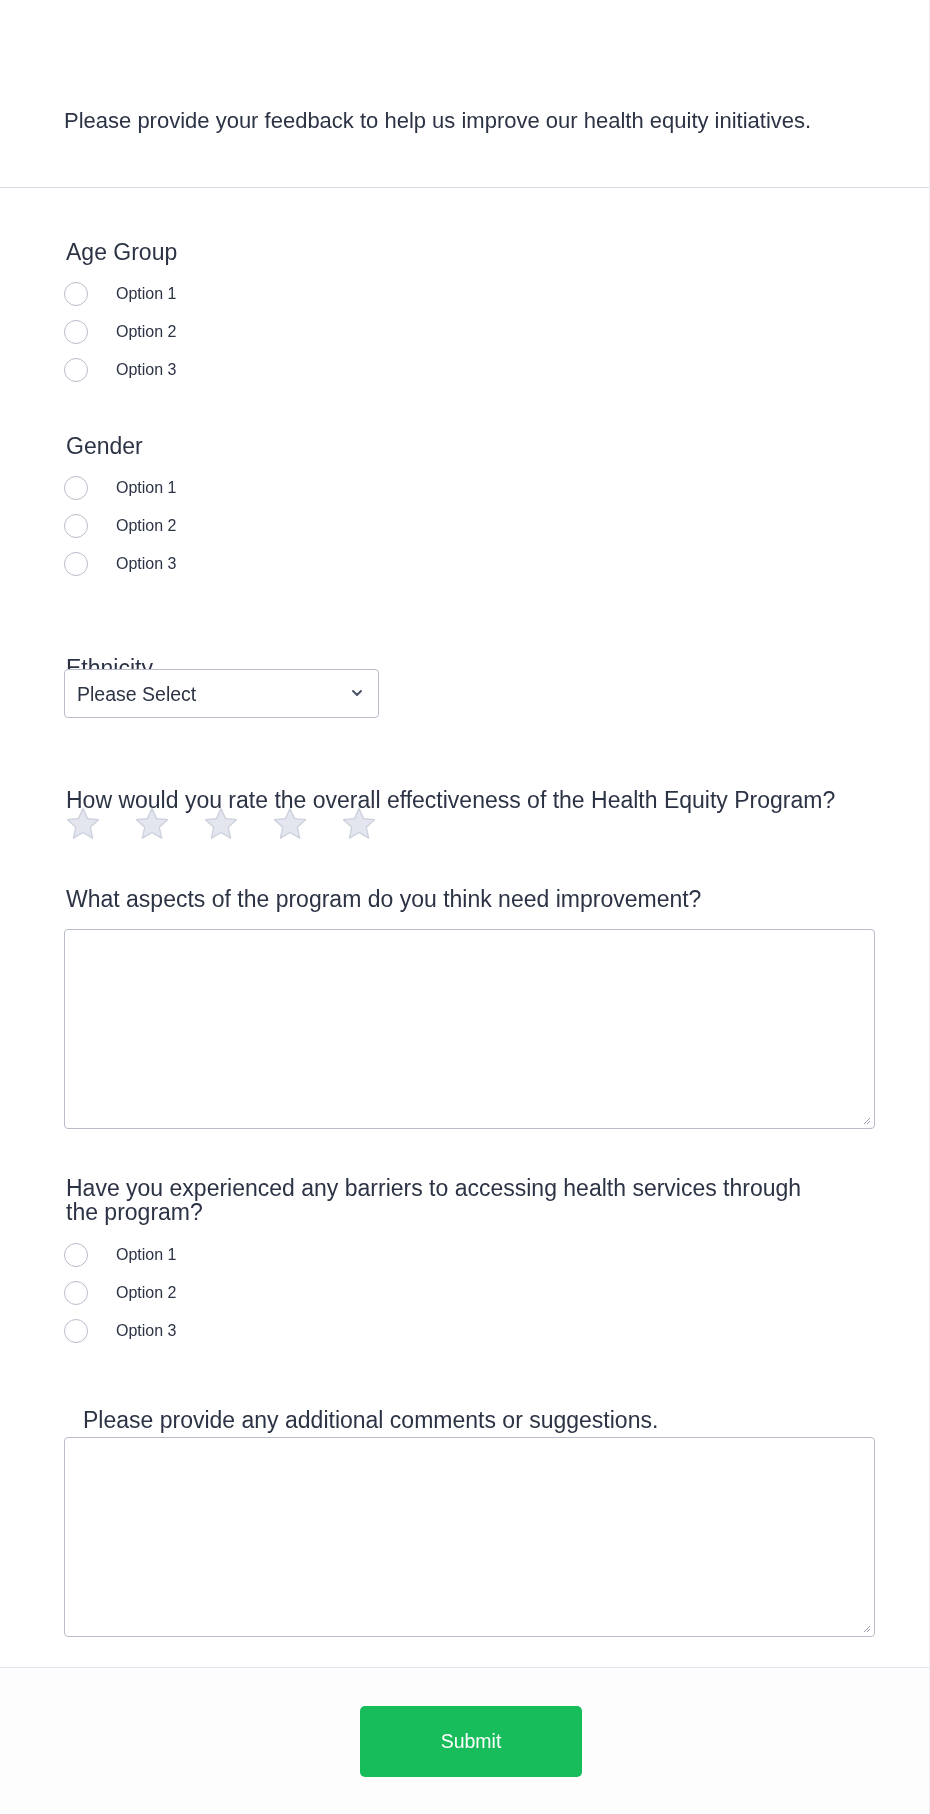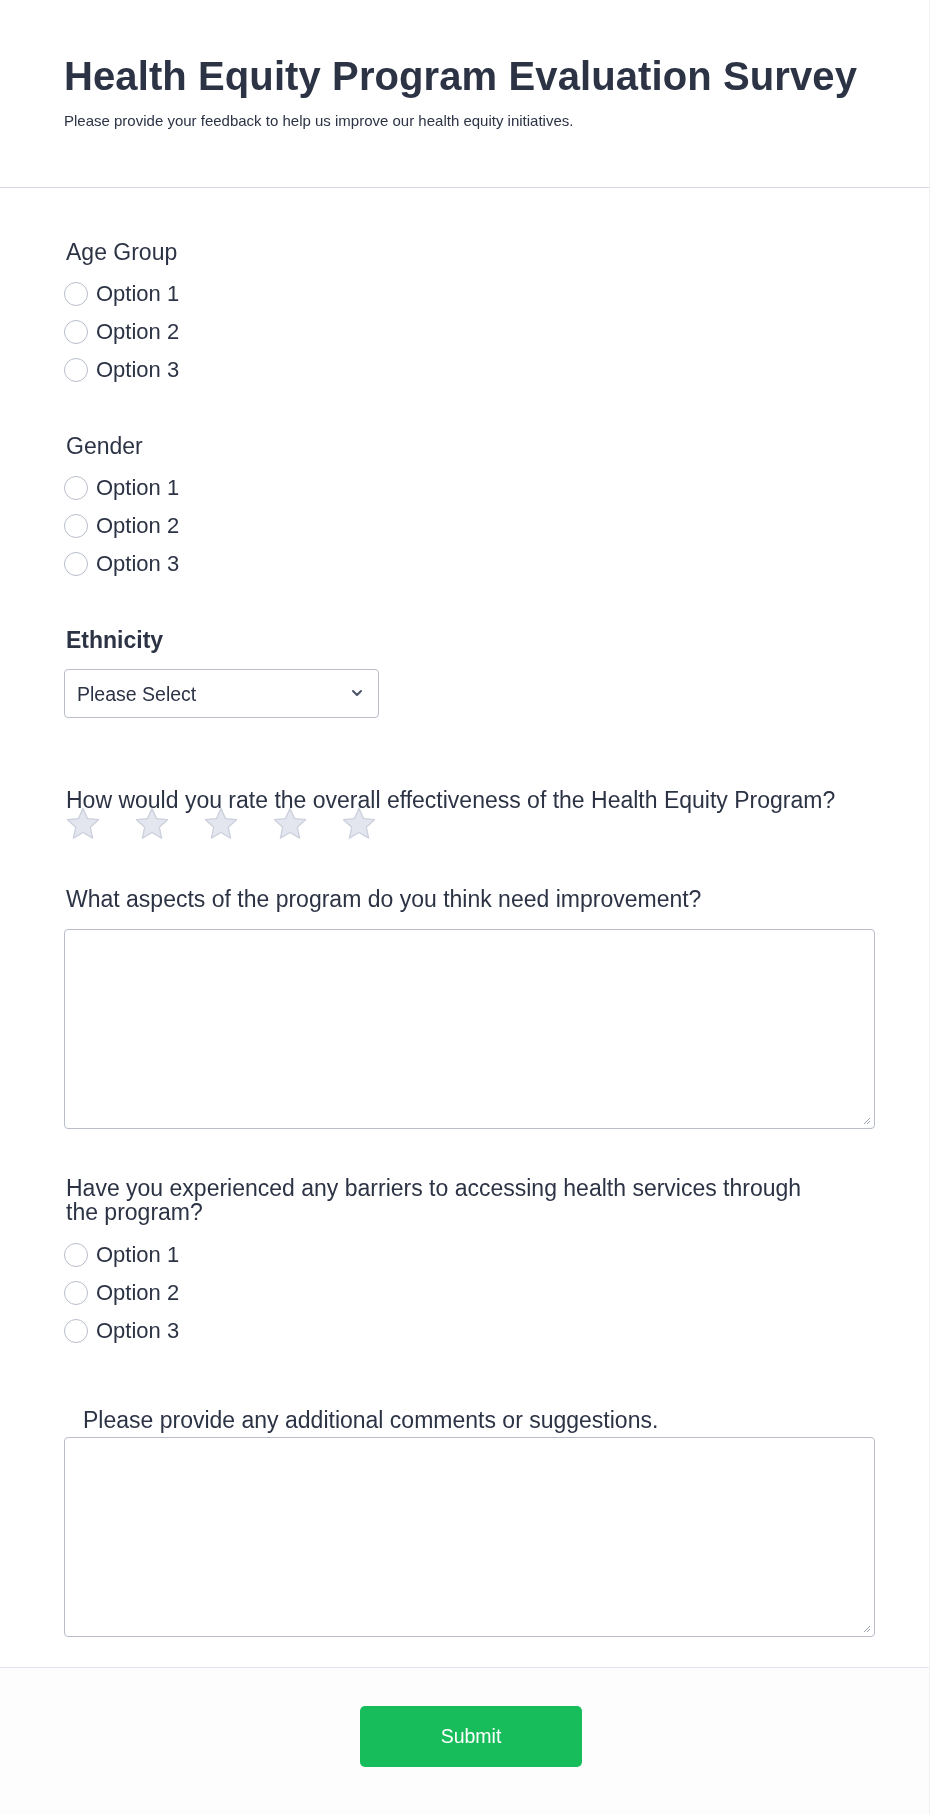--- a/index.html
+++ b/index.html
@@ -16,39 +16,39 @@
     border-bottom: 1px solid #d8dae3;
   }
   .title {
     position: absolute; left: 64px; top: 52px;
     font-size: 40px; font-weight: bold; line-height: 48px;
     color: #2c3345; letter-spacing: 0.1px;
     white-space: nowrap;
   }
   .subtitle {
     position: absolute; left: 64px; top: 109px;
-    font-size: 15px; line-height: 24px; color: #2c3345;
+    font-size: 22px; line-height: 24px; color: #2c3345;
     white-space: nowrap;
   }
   .label {
     position: absolute; left: 66px;
     font-size: 23px; line-height: 24px; color: #2c3345;
     white-space: nowrap;
   }
   .label.wrap { white-space: normal; width: 760px; line-height: 24px; }
   .radio-row {
     position: absolute; left: 64px; height: 26px;
     display: flex; align-items: center; cursor: pointer;
   }
   .radio-circle {
     width: 24px; height: 24px; border-radius: 50%;
     border: 1.5px solid #b8bdc9; background: #fff; flex: none;
   }
   .radio-label {
-    margin-left: 8px; font-size: 22px; color: #2c3345; line-height: 24px;
+    margin-left: 28px; font-size: 16px; color: #2c3345; line-height: 24px;
   }
   .select {
     position: absolute; left: 64px; top: 669px; width: 315px; height: 49px;
     border: 1.5px solid #b8bdc9; border-radius: 4px; background: #fff;
     cursor: pointer;
   }
   .select-value {
     position: absolute; left: 12px; top: 12px;
     font-size: 19.5px; line-height: 24px; color: #2c3345;
   }
@@ -66,32 +66,31 @@
     resize: vertical; cursor: text;
   }
   .resize-grip {
     position: absolute; right: 3px; bottom: 3px; width: 9px; height: 9px;
   }
   .footer {
     position: absolute; left: 0; top: 1667px; width: 930px; height: 147px;
     border-top: 1px solid #e3e5ee; background: #fdfdfe;
   }
   .submit {
-    position: absolute; left: 360px; top: 38px; width: 222px; height: 61px;
+    position: absolute; left: 360px; top: 38px; width: 222px; height: 71px;
     background: #18bd5b; border-radius: 5px; border: none;
     color: #ffffff; font-size: 19.5px; line-height: 59px; text-align: center;
     font-family: "Liberation Sans", "DejaVu Sans", sans-serif;
     cursor: pointer;
   }
 </style>
 </head>
 <body>
 
 <div class="header">
-  <h1 class="title">Health Equity Program Evaluation Survey</h1>
   <p class="subtitle">Please provide your feedback to help us improve our health equity initiatives.</p>
 </div>
 
 <div class="label" style="top:240px;">Age Group</div>
 <label class="radio-row" style="top:281px;">
   <span class="radio-circle"></span>
   <span class="radio-label">Option 1</span>
 </label>
 <label class="radio-row" style="top:319px;">
   <span class="radio-circle"></span>
@@ -109,21 +108,21 @@
 </label>
 <label class="radio-row" style="top:513px;">
   <span class="radio-circle"></span>
   <span class="radio-label">Option 2</span>
 </label>
 <label class="radio-row" style="top:551px;">
   <span class="radio-circle"></span>
   <span class="radio-label">Option 3</span>
 </label>
 
-<div class="label" style="top:628px;font-weight:bold;">Ethnicity</div>
+<div class="label" style="top:656px;">Ethnicity</div>
 <div class="select">
   <span class="select-value">Please Select</span>
   <svg class="chevron" viewBox="0 0 14 14">
     <path d="M3 5 L7 9 L11 5" fill="none" stroke="#4b5468" stroke-width="2" stroke-linecap="round" stroke-linejoin="round"></path>
   </svg>
 </div>
 
 <div class="label" style="top:788px;">How would you rate the overall effectiveness of the Health Equity Program?</div>
 <div class="stars">
   <svg class="star" viewBox="0 0 24 24">

